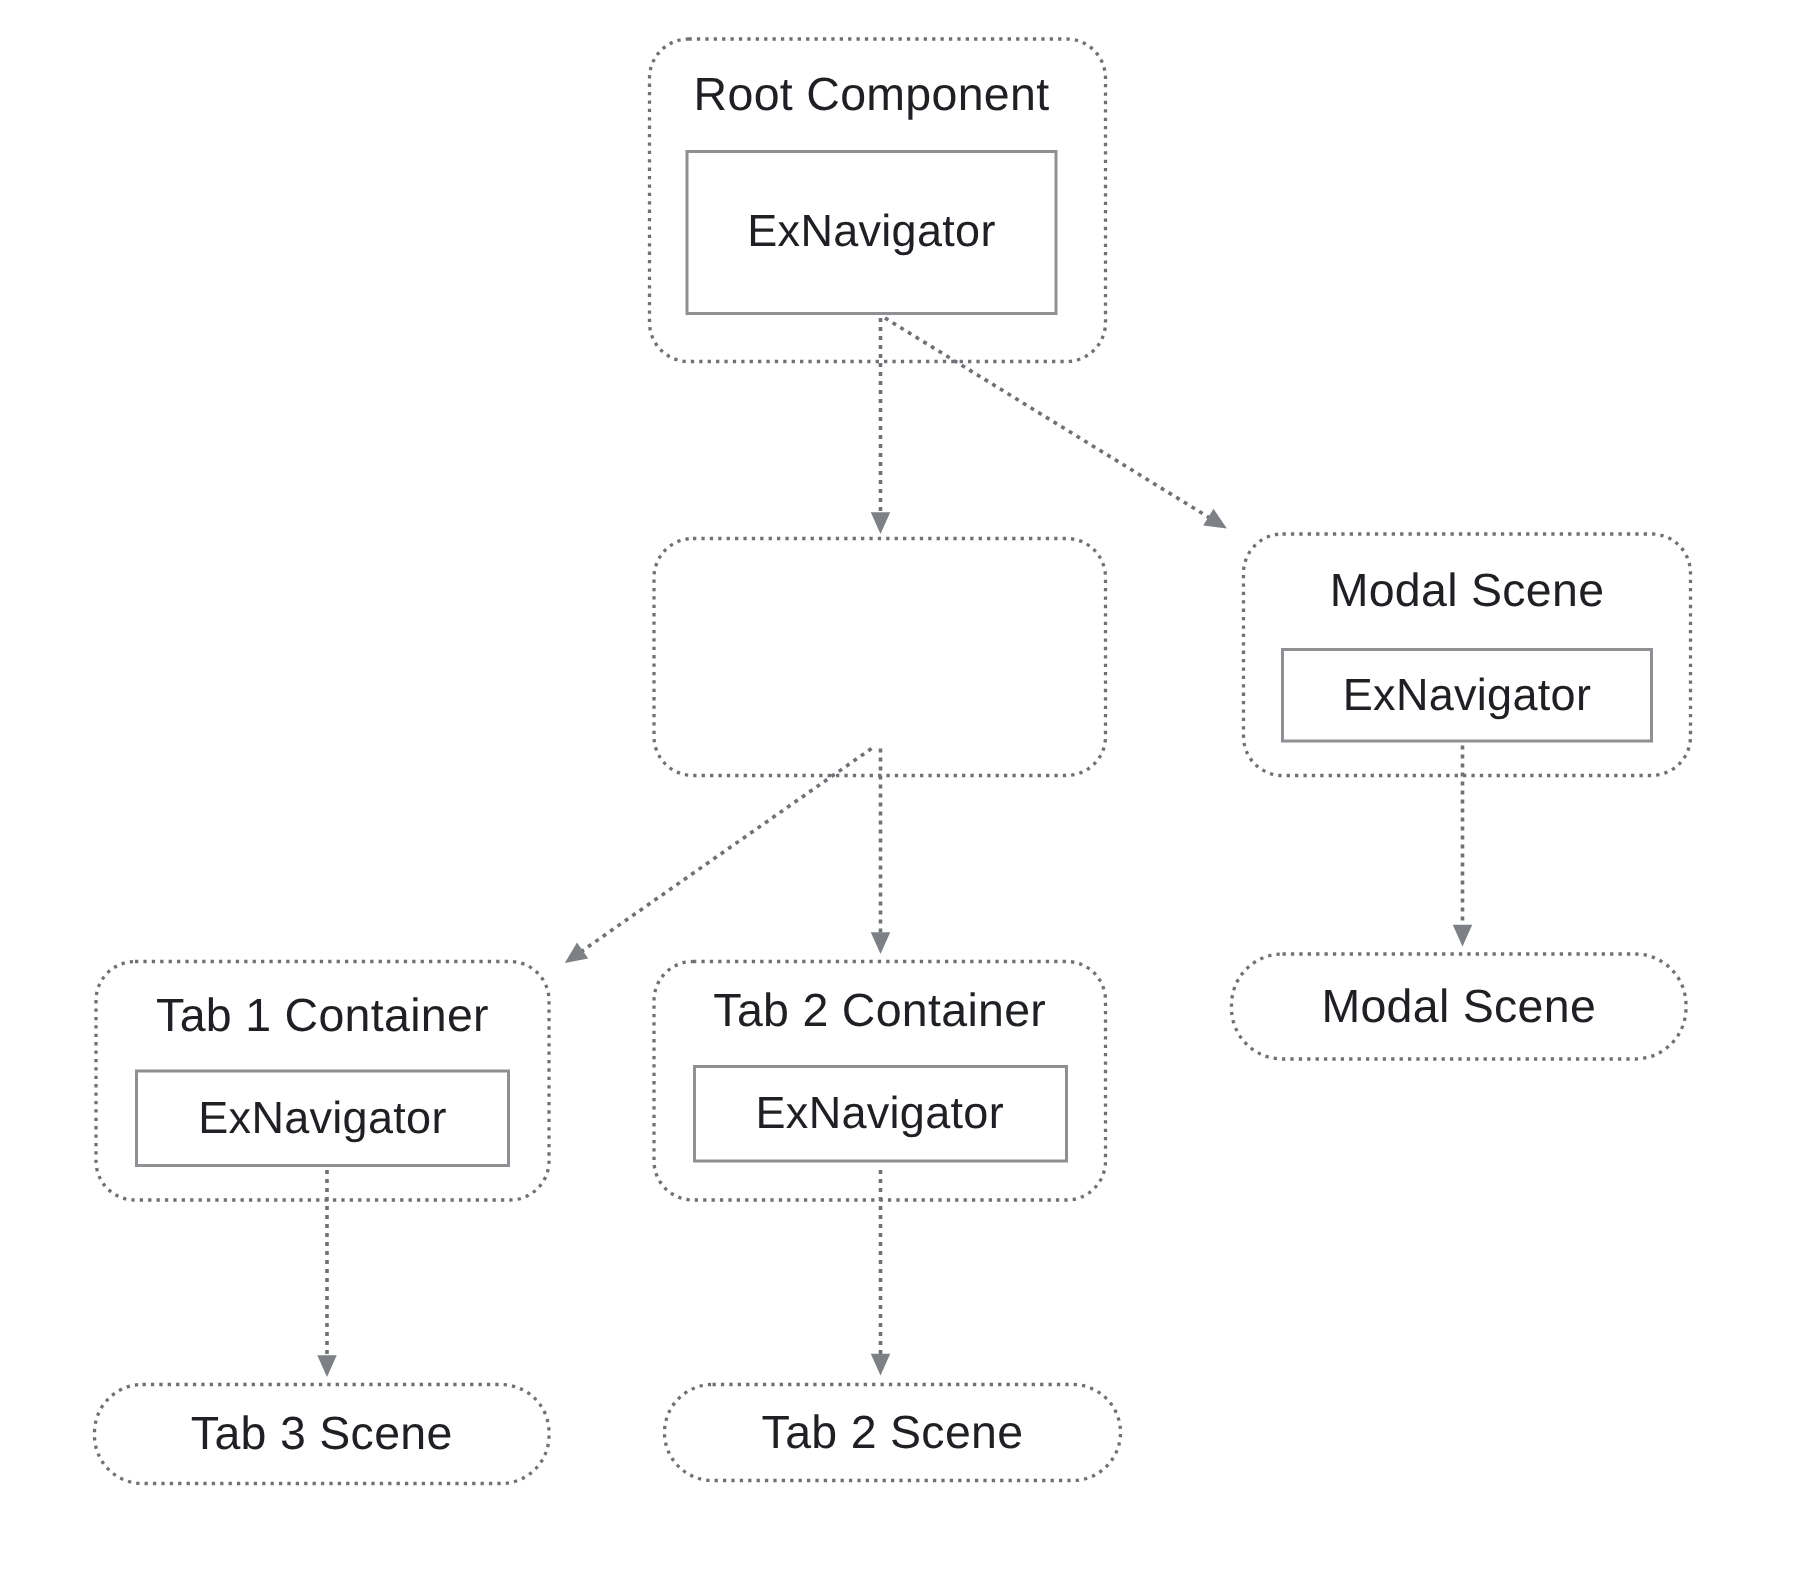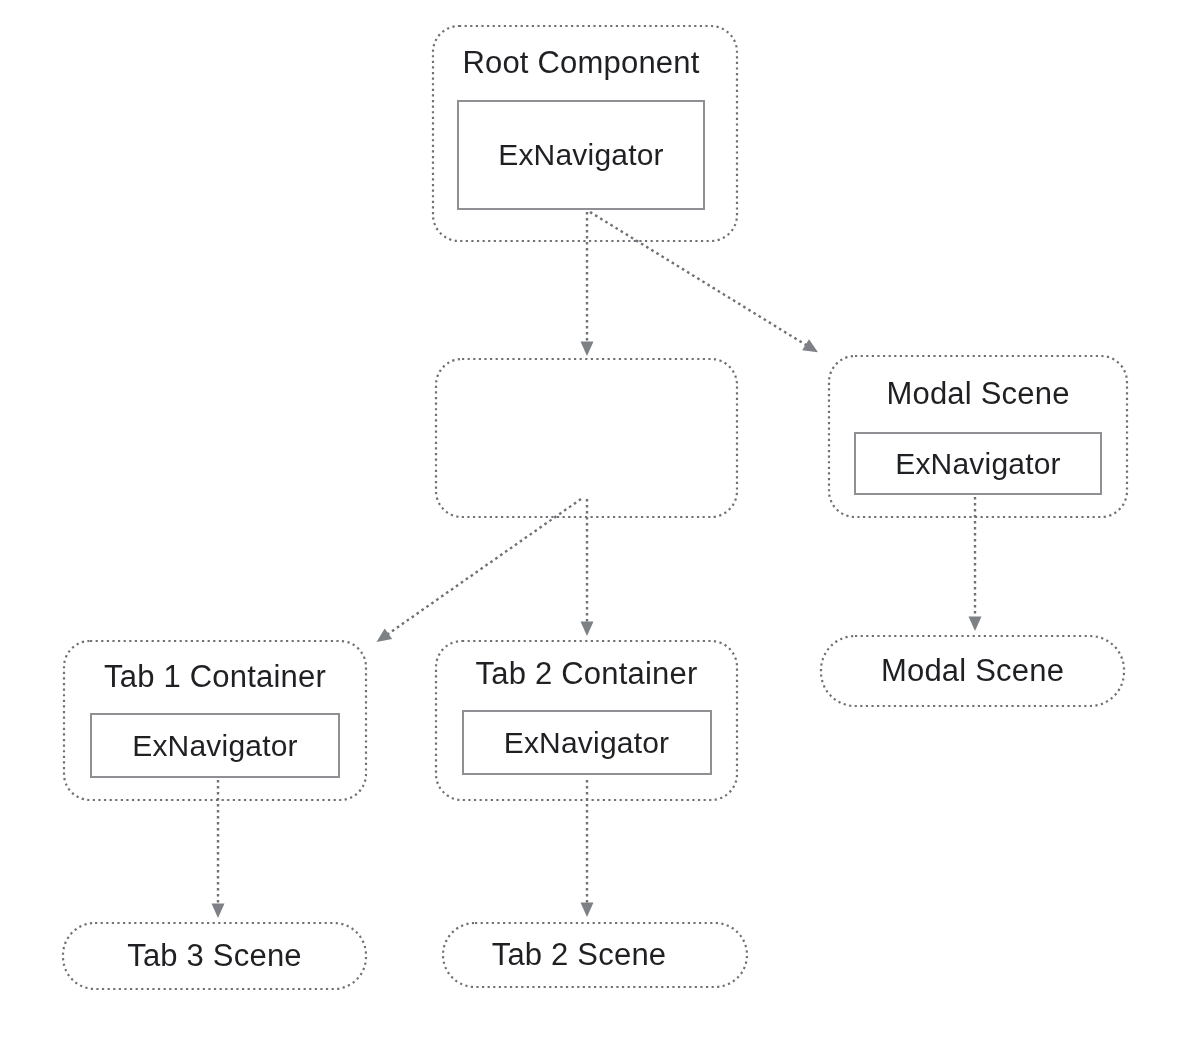--- a/index.html
+++ b/index.html
@@ -118,17 +118,17 @@
         <div class="inner-box" style="width: 250px; height: 65px;">
           <span>ExNavigator</span>
         </div>
       </div>
       <div class="node pill" style="left: 820px; top: 635px; width: 305px; height: 72px;">
         <div class="label">Modal Scene</div>
       </div>
       <div class="node pill" style="left: 62px; top: 922px; width: 305px; height: 68px;">
         <div class="label">Tab 3 Scene</div>
       </div>
-      <div class="node pill" style="left: 426px; top: 922px; width: 306px; height: 66px;">
+      <div class="node pill" style="left: 442px; top: 922px; width: 306px; height: 66px;">
         <div class="label">Tab 2 Scene</div>
       </div>
     </div>
 </div>
 
 </body></html>

